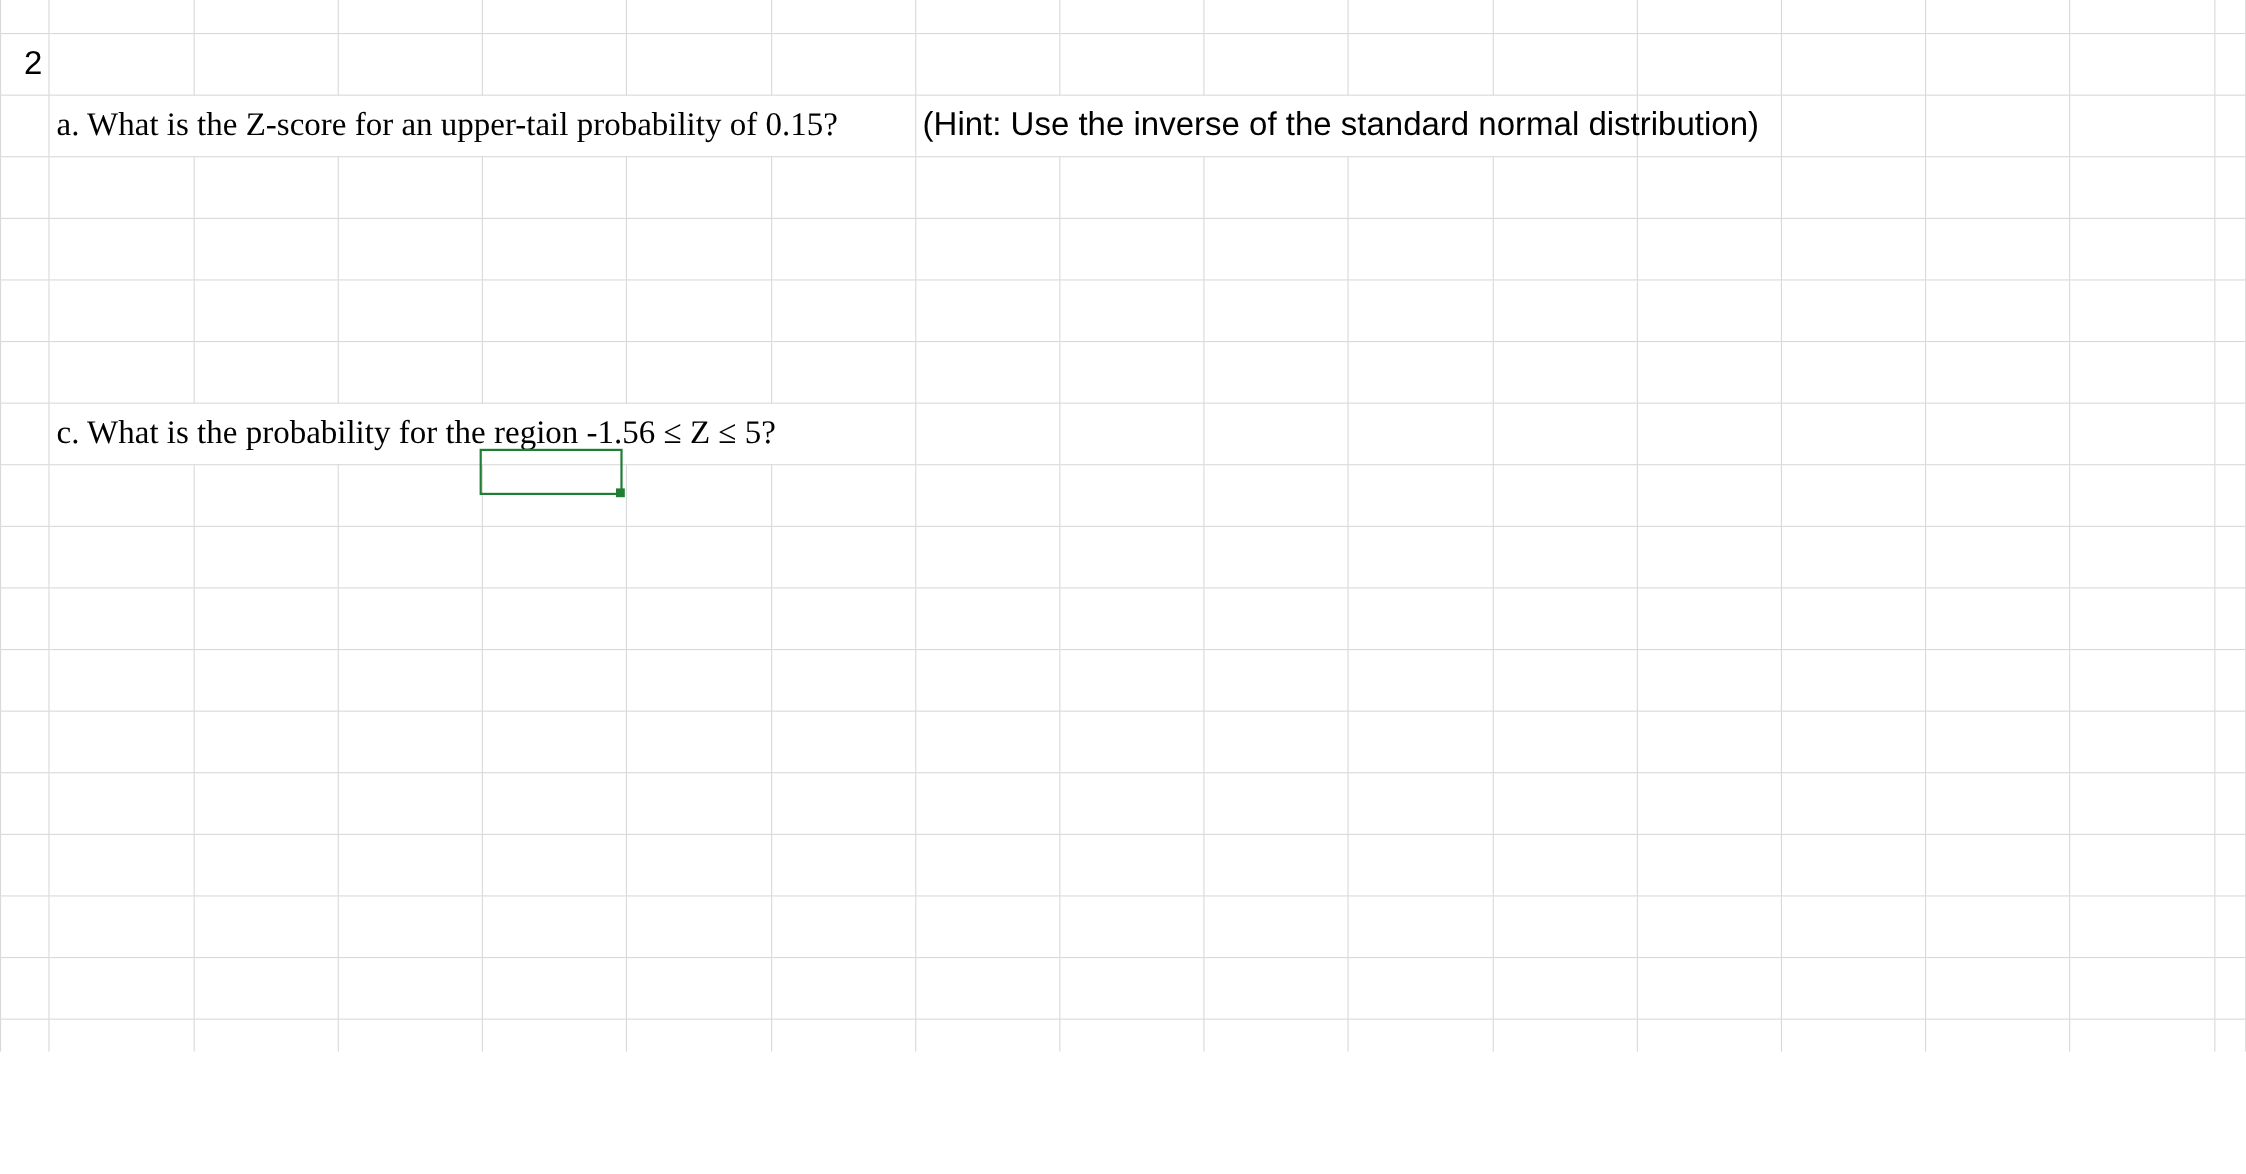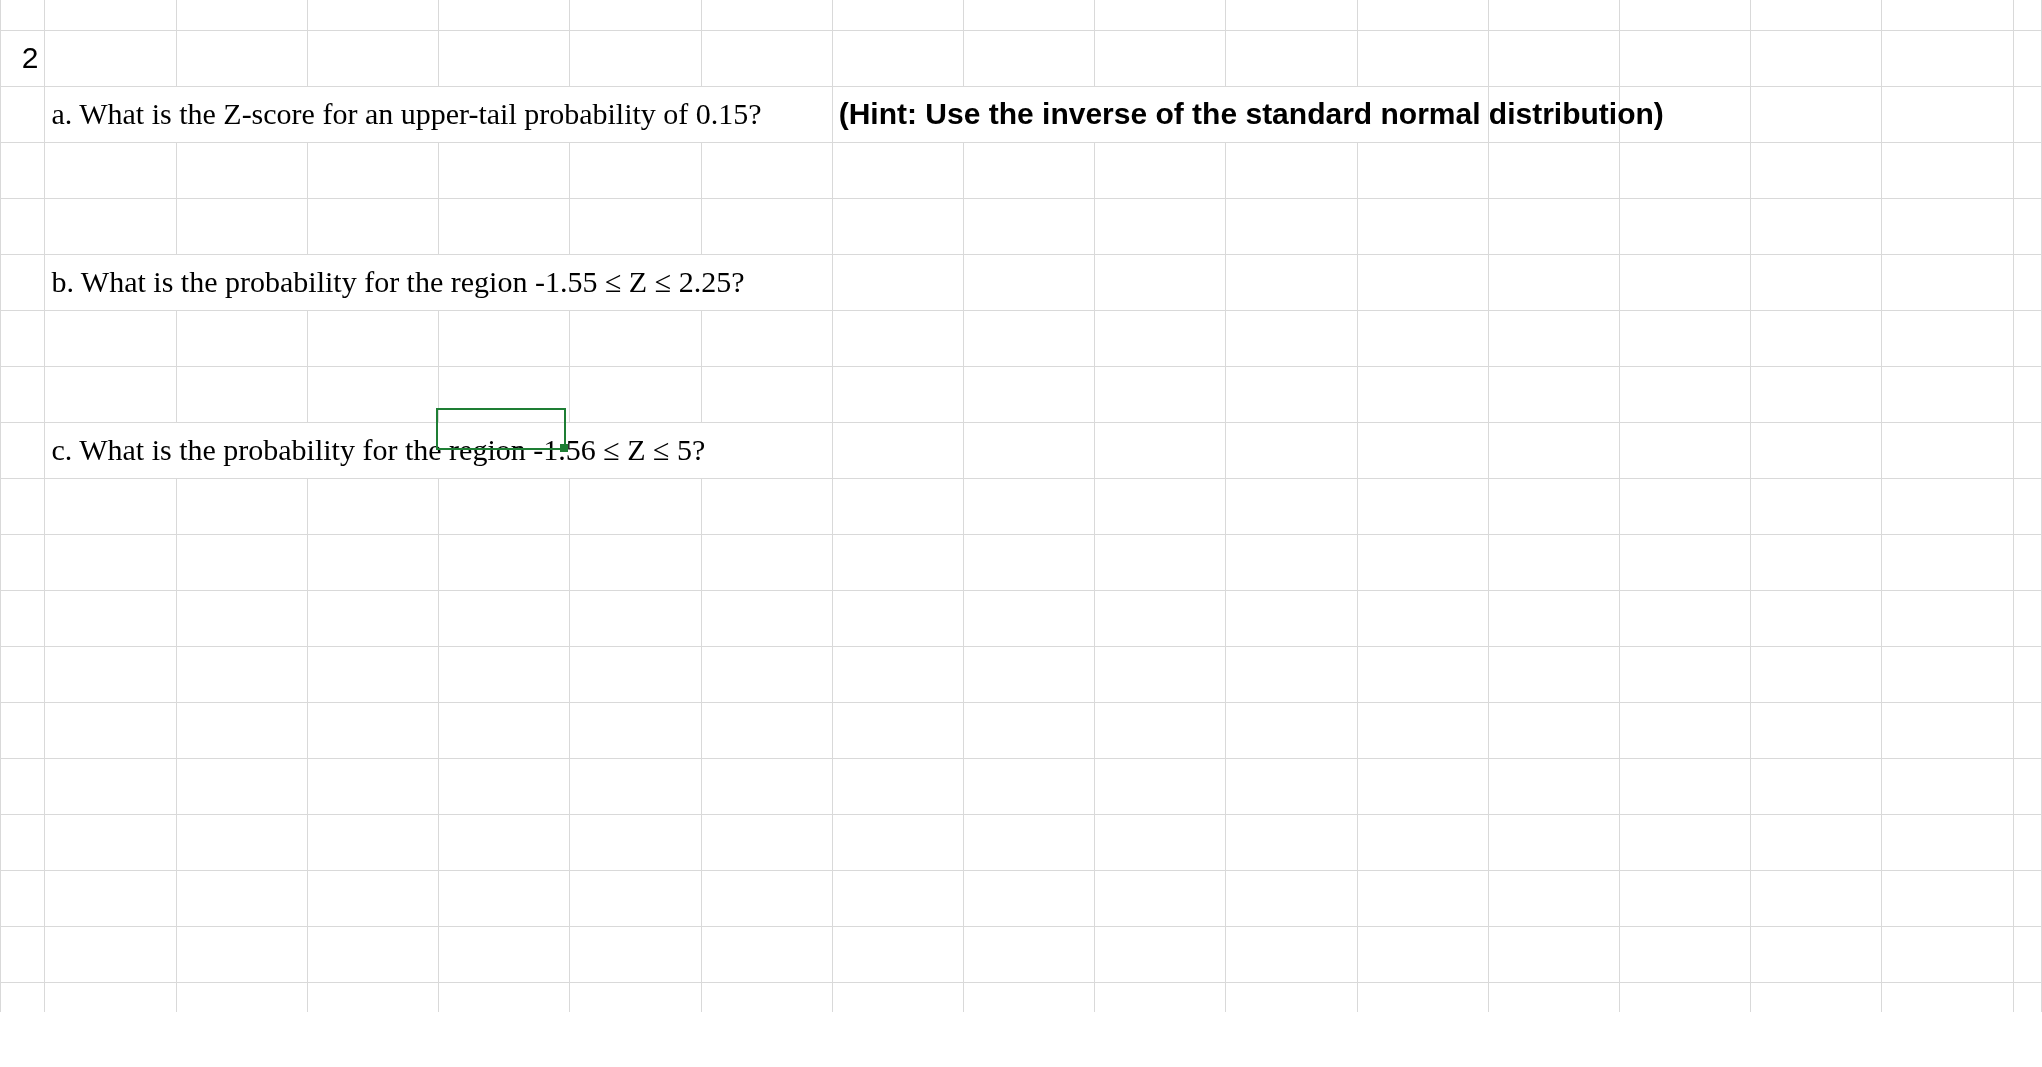--- a/index.html
+++ b/index.html
@@ -58,21 +58,21 @@
 
   
   .question {
     font-family: Liberation Serif, serif;
     font-size: 32px;
     color: #000;
   }
   .hint {
     font-family: Arial, Helvetica, sans-serif;
     font-size: 28px;
-    font-weight: bold;
+    font-weight: normal;
     color: #1f6fc2;
   }
   .rownum {
     font-family: Arial, Helvetica, sans-serif;
     font-size: 28px;
     color: #000;
     text-align: right;
     padding-right: 8px;
   }
 
@@ -203,34 +203,20 @@
     <td></td>
           <td></td>
           <td></td>
           <td></td>
     <td></td>
           <td></td>
           <td></td>
     <td class="noright"></td>
   </tr>
 
-  <tr>
-    <td class="noleft"></td>
-    <td colspan="6" class="question"><span>b. What is the probability for the region -1.55 ≤ Z ≤ 2.25?</span></td>
-    <td></td>
-          <td></td>
-          <td></td>
-          <td></td>
-    <td></td>
-          <td></td>
-          <td></td>
-          <td></td>
-          <td></td>
-    <td class="noright"></td>
-  </tr>
 
   <tr>
     <td class="noleft"></td>
     <td></td>
           <td></td>
           <td></td>
           <td></td>
     <td></td>
           <td></td>
           <td></td>

